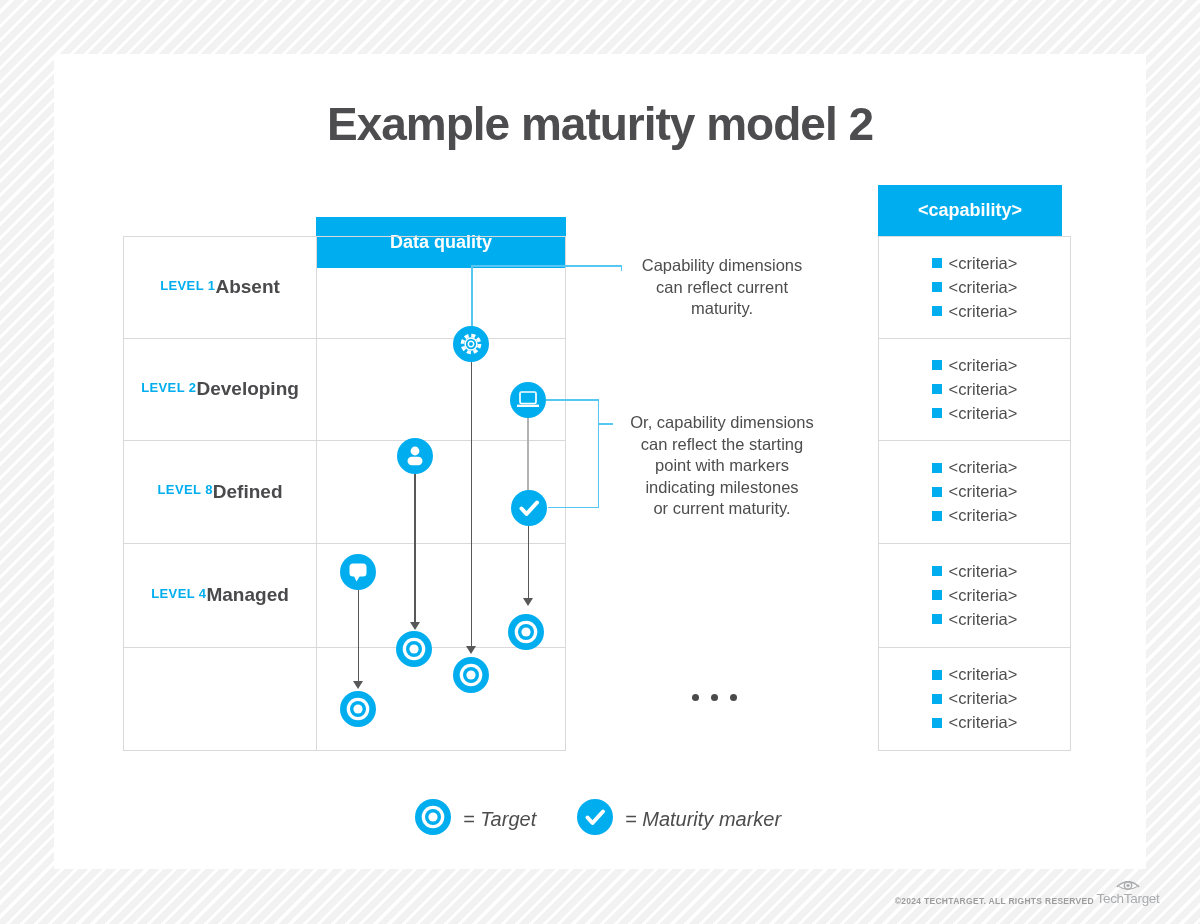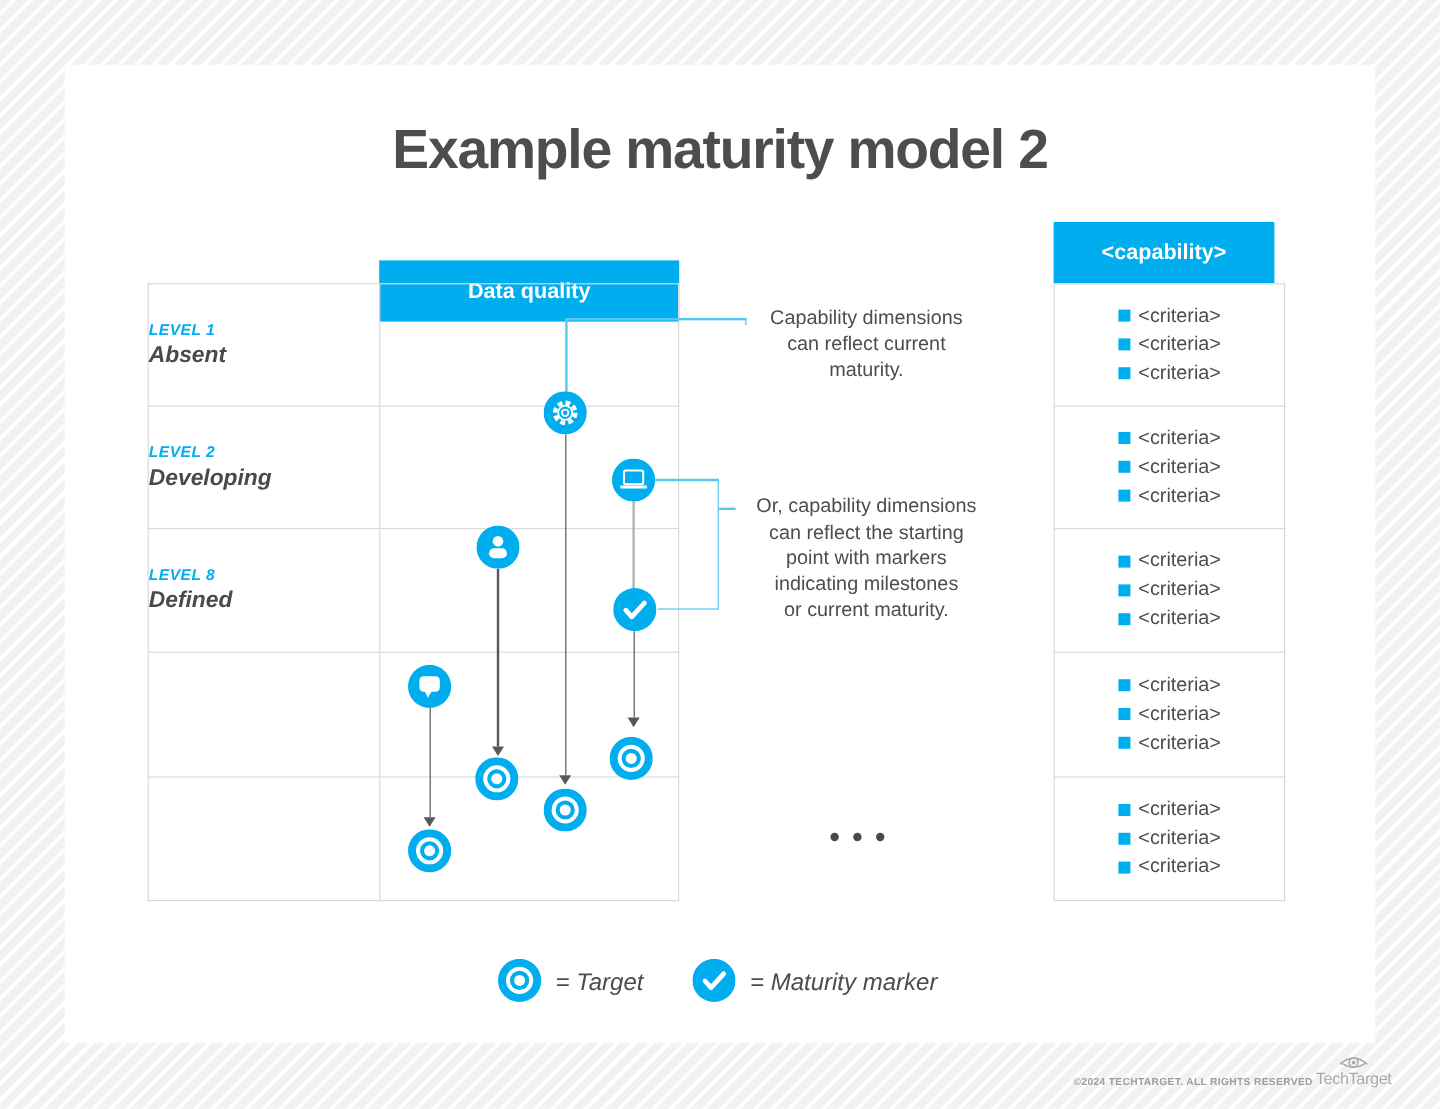--- a/index.html
+++ b/index.html
@@ -24,21 +24,21 @@
   }
   .hdr.dq  { left:316px; top:185px; width:250px;margin-top:32px; }
   .hdr.cap { left:878px; top:185px; width:184px; }
 
   .gl { position:absolute; background:#d9d9d9; }
   .gl.v { width:1px; top:236px; height:514px; }
   .gl.h { height:1px; }
 
   .lvl {
     position:absolute; left:124px; width:192px;
-    display:flex; flex-direction:column; justify-content:center;font-style:italic;
+    display:flex; flex-direction:row; align-items:center; justify-content:center;
   }
   .lvl .tier { font-size:13px; font-weight:bold; color:#00aeef; letter-spacing:.4px; margin-bottom:4px; }
   .lvl .name { font-size:19px; font-weight:bold; color:#4a4a4c; }
 
   .capcell {
     position:absolute; left:879px; width:191px;
     display:flex; flex-direction:column; align-items:center; justify-content:center;
   }
   .crit { display:flex; align-items:center; height:24px; }
   .crit .bullet { width:10px; height:10px; background:#00aeef; margin-right:7px; flex:0 0 auto; }
@@ -113,20 +113,24 @@
     <div class="name">Absent</div>
   </div>
   <div class="lvl" style="top:338px;height:102px;">
     <div class="tier">LEVEL 2</div>
     <div class="name">Developing</div>
   </div>
   <div class="lvl" style="top:440px;height:103px;">
     <div class="tier">LEVEL 8</div>
     <div class="name">Defined</div>
   </div>
+  <div class="lvl" style="top:543px;height:104px;">
+    <div class="tier">LEVEL 4</div>
+    <div class="name">Managed</div>
+  </div>
 
   <div class="capcell" style="top:236px;height:102px;">
     <div class="crit">
         <span class="bullet"></span>
         <span class="ctext">&lt;criteria&gt;</span>
       </div>
     <div class="crit">
         <span class="bullet"></span>
         <span class="ctext">&lt;criteria&gt;</span>
       </div>

